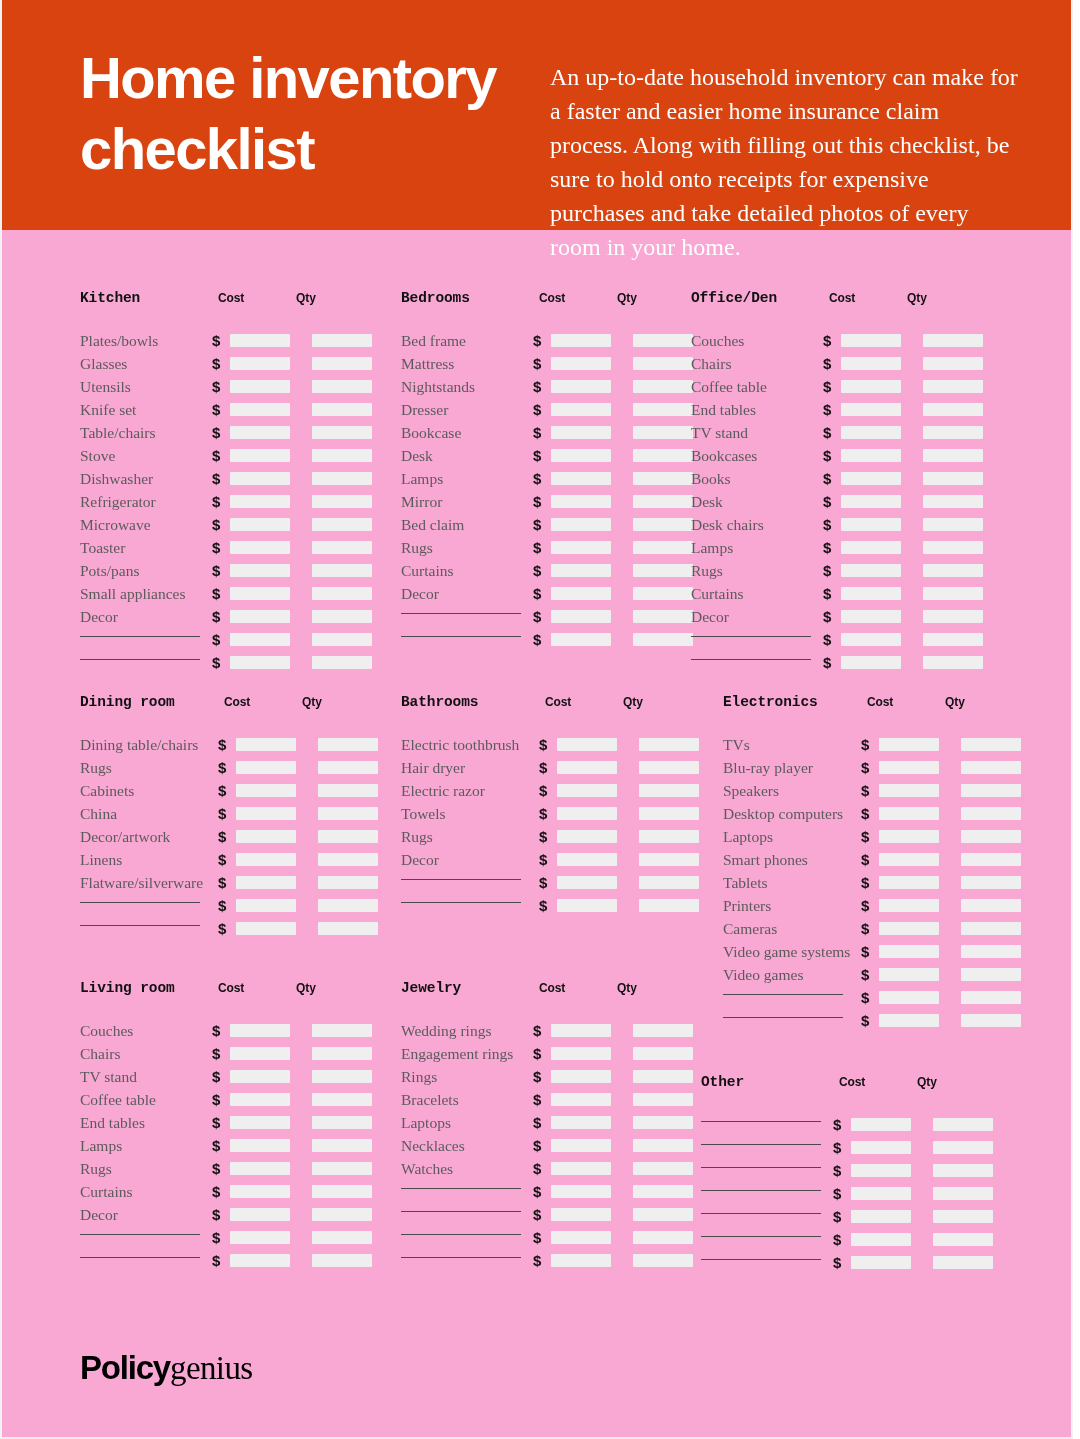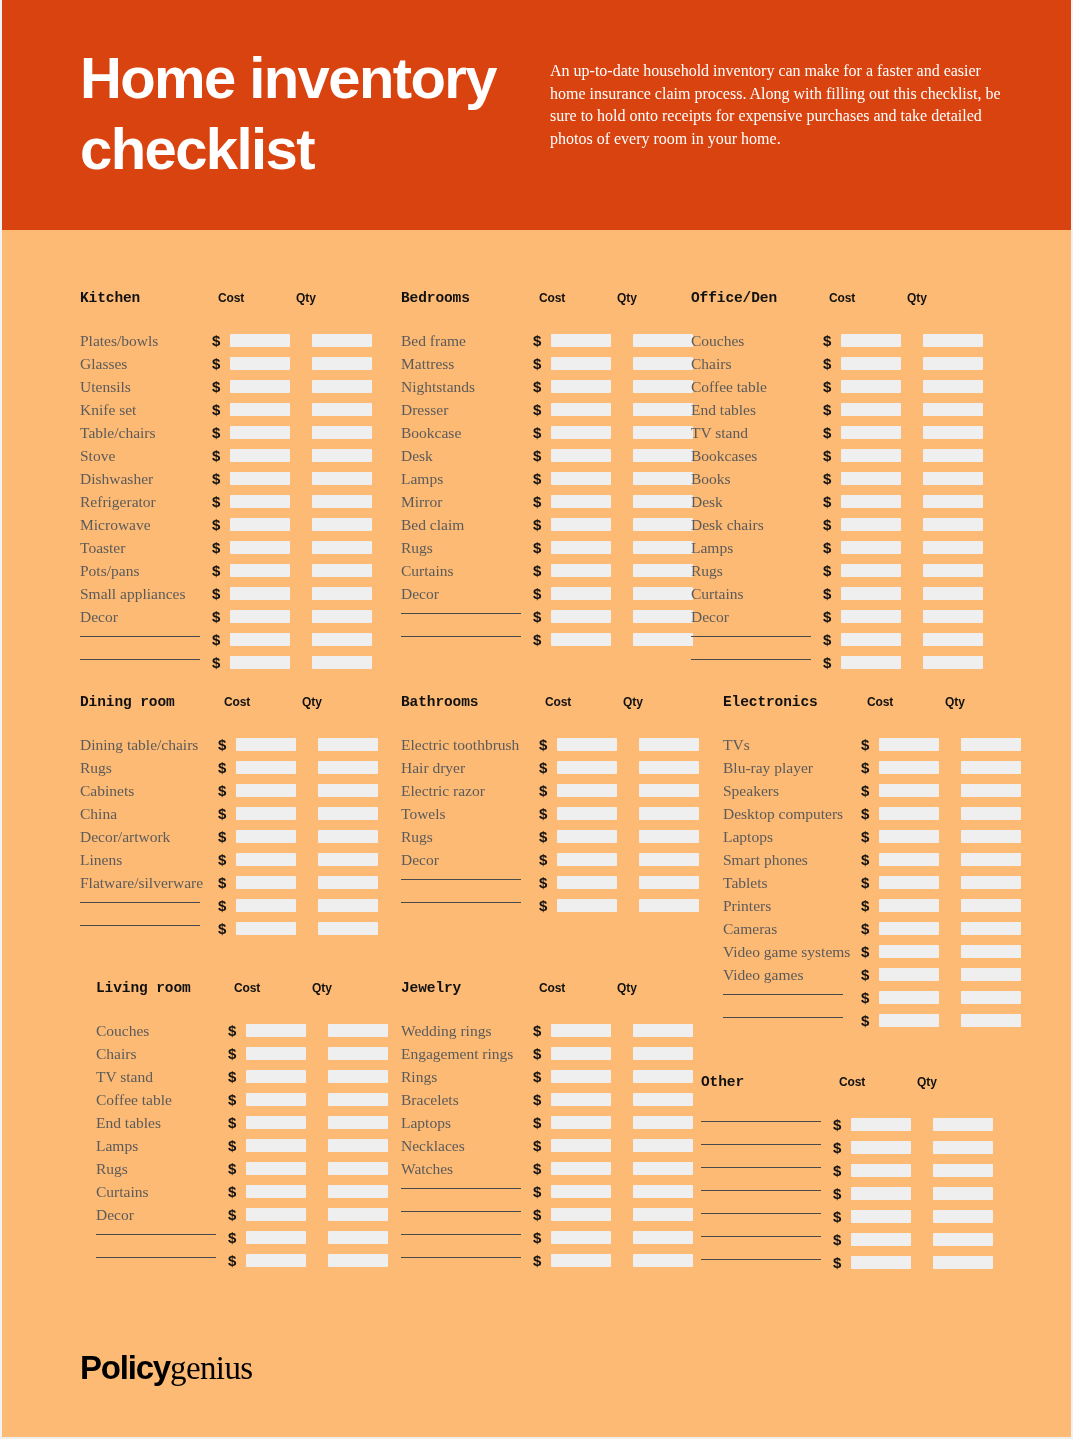--- a/index.html
+++ b/index.html
@@ -12,21 +12,21 @@
     height: 1439px;
     overflow: hidden;
     font-family: "Liberation Sans", sans-serif;
     -webkit-font-smoothing: antialiased;
   }
 
   .page {
     position: relative;
     width: 1073px;
     height: 1439px;
-    background: #fdba74;
+    background: #f9a8d4;
     box-sizing: border-box;
     border-left: 2px solid #f2f2f2;
     border-right: 2px solid #f2f2f2;
     border-bottom: 2px solid #eeeeee;
     overflow: hidden;
   }
 
   
   .header {
     background: #d9430f;
@@ -46,21 +46,21 @@
     letter-spacing: -1.6px;
     width: 470px;
     flex: 0 0 470px;
     margin: 0;
     padding-top: 2px;
     white-space: pre-line;
   }
   .header-desc {
     color: #ffffff;
     font-family: "Liberation Serif", serif;
-    font-size: 16px;
+    font-size: 24px;
     line-height: 1.42;
     margin: 0;
     padding-top: 20px;
     width: 470px;
     flex: 0 0 470px;
   }
 
   
   .sheet {
     position: relative;
@@ -679,21 +679,21 @@
               <div class="field qty"></div>
             </div>
             <div class="row">
               <div class="row-label blank"></div>
               <div class="dollar">$</div>
               <div class="field cost"></div>
               <div class="field qty"></div>
             </div>
           </div>
         </div>
-        <div class="section" style="left: 0px; top: 750px; margin-left: 16px;">
+        <div class="section" style="left: 0px; top: 750px;">
           <div class="sec-head">
             <div class="sec-title">Living room</div>
             <div class="sec-cost-hd">Cost</div>
             <div class="sec-qty-hd">Qty</div>
           </div>
           <div class="rows">
             <div class="row">
               <div class="row-label">Couches</div>
               <div class="dollar">$</div>
               <div class="field cost"></div>

